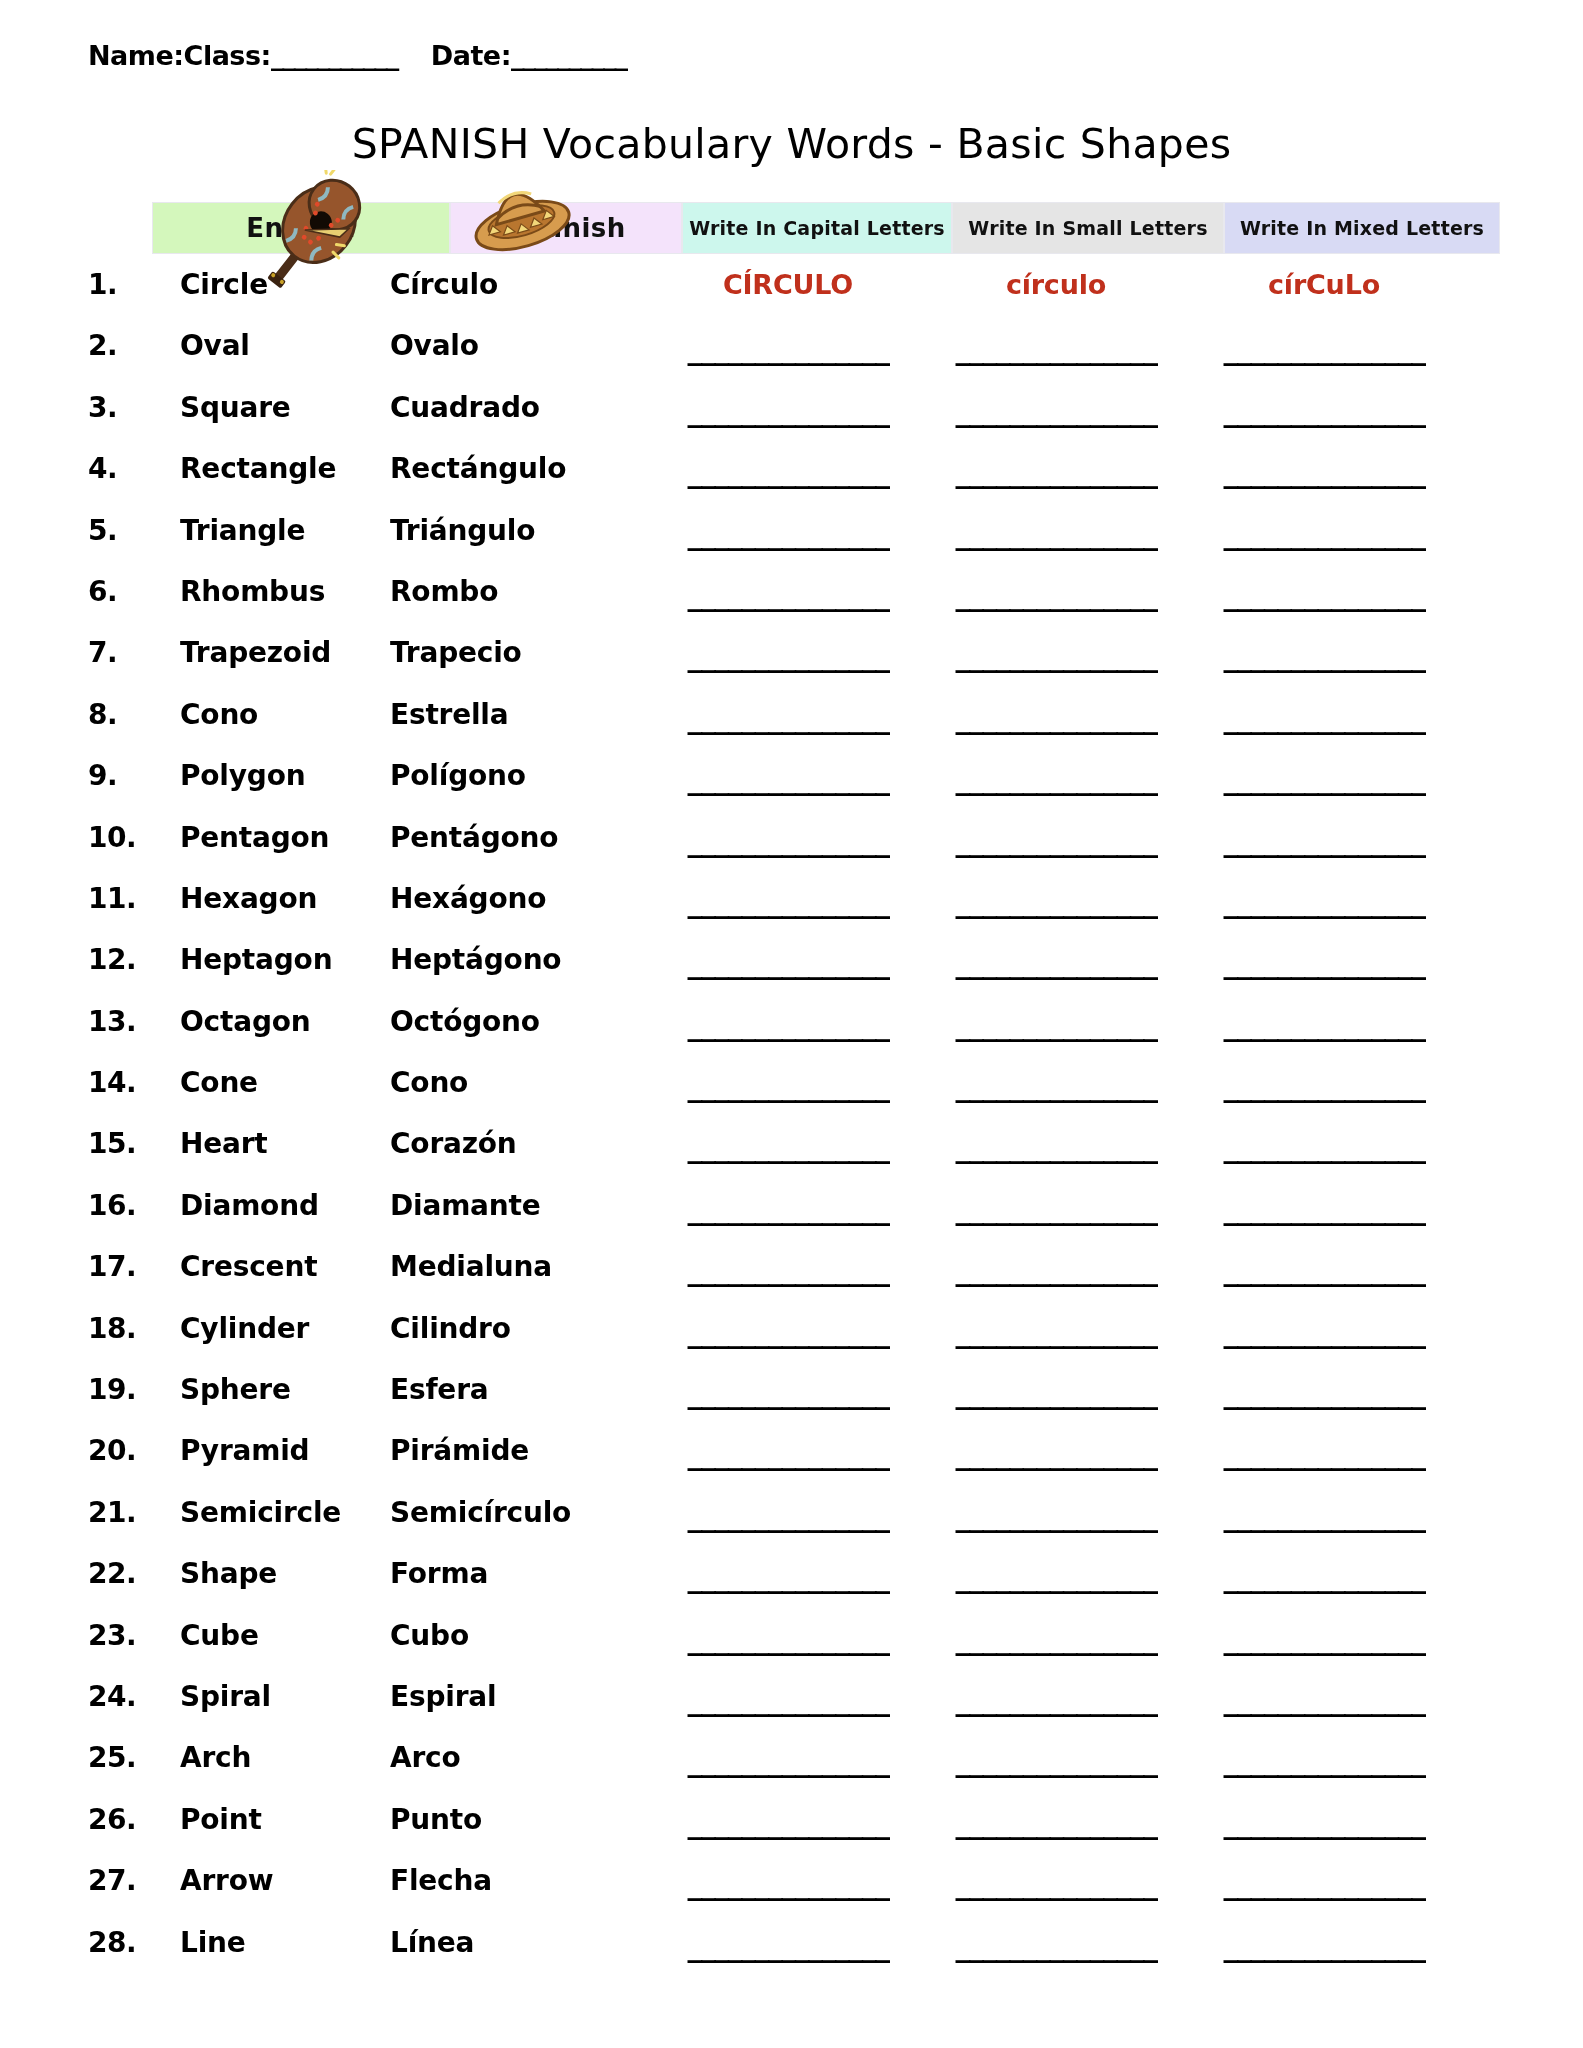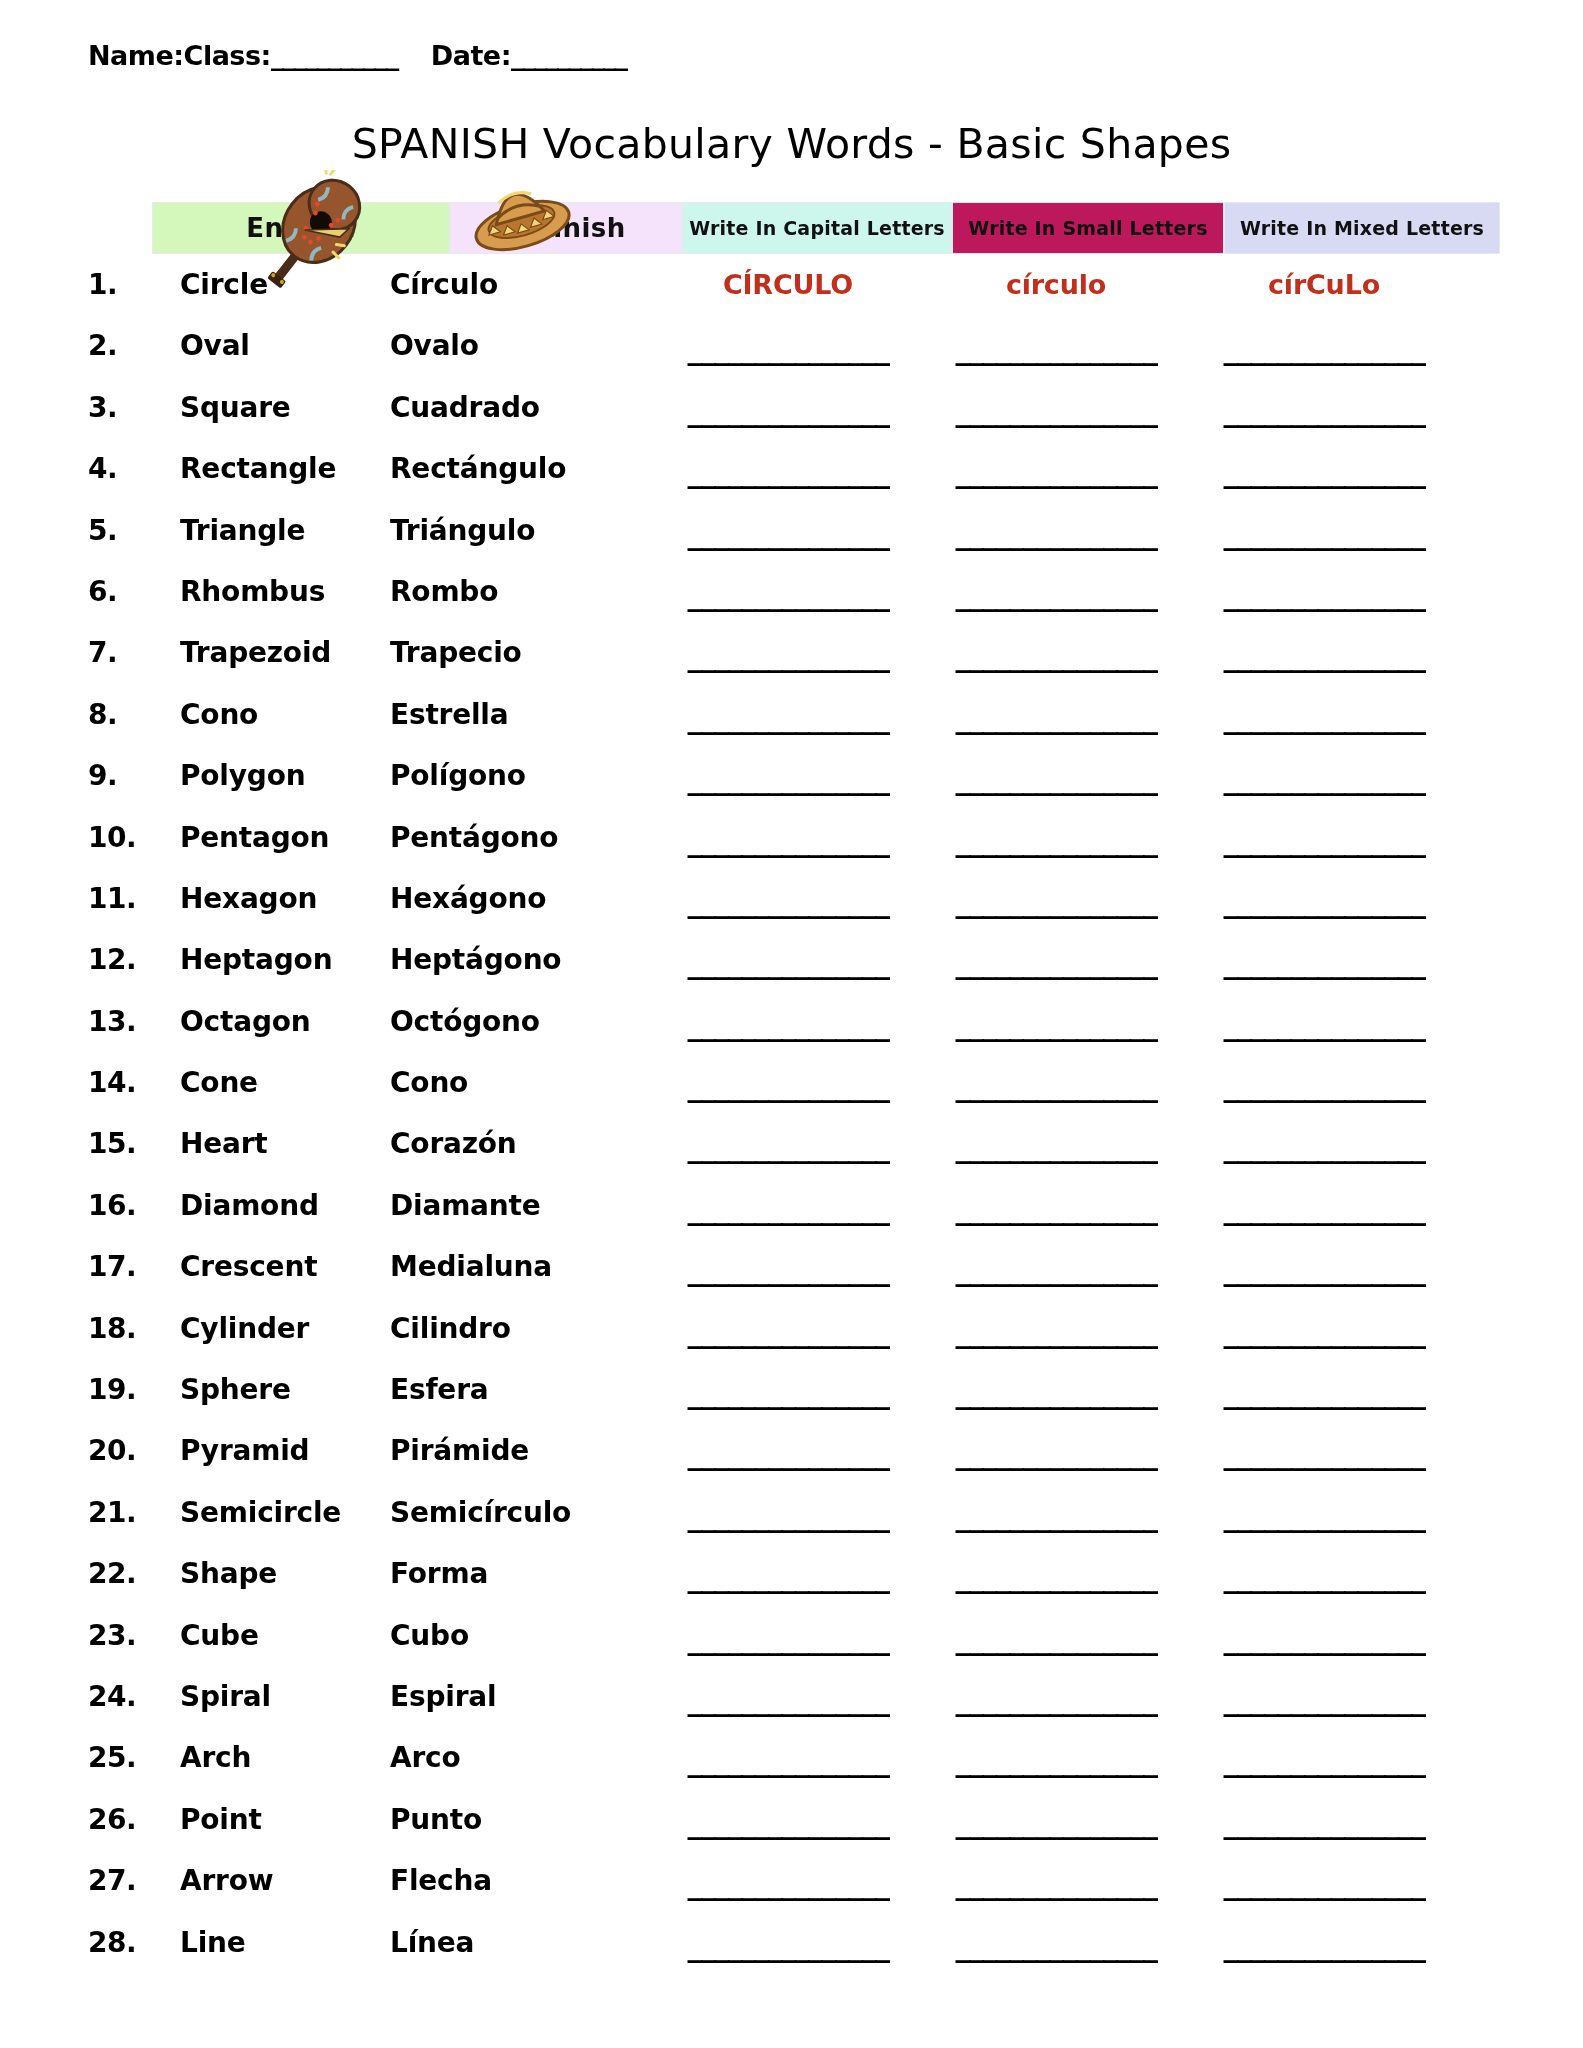--- a/index.html
+++ b/index.html
@@ -70,21 +70,21 @@
     justify-content: center;
     font-weight: bold;
     color: #111111;
   }
   .hcell.big  { font-size: 26px; letter-spacing: 0.4px; }
   .hcell.small{ font-size: 19px; letter-spacing: 0.2px; }
 
   .h-english { width: 298px; background: #d4f7bc; }
   .h-spanish { width: 232px; background: #f4e3fb; }
   .h-caps    { width: 270px; background: #cdf7ed; }
-  .h-small   { width: 272px; background: #be185d; }
+  .h-small   { width: 272px; background: #e5e5e5; }
   .h-mixed   { width: 276px; background: #d8daf4; }
 
   
   .art { position: absolute; pointer-events: none; }
   .art-guitar { left: 246px; top: 170px; width: 140px; height: 130px; }
   .art-sombrero { left: 464px; top: 158px; width: 110px; height: 100px; }
 
   
   .rows { position: absolute; left: 0; top: 268px; width: 1583px; }
   .row {

